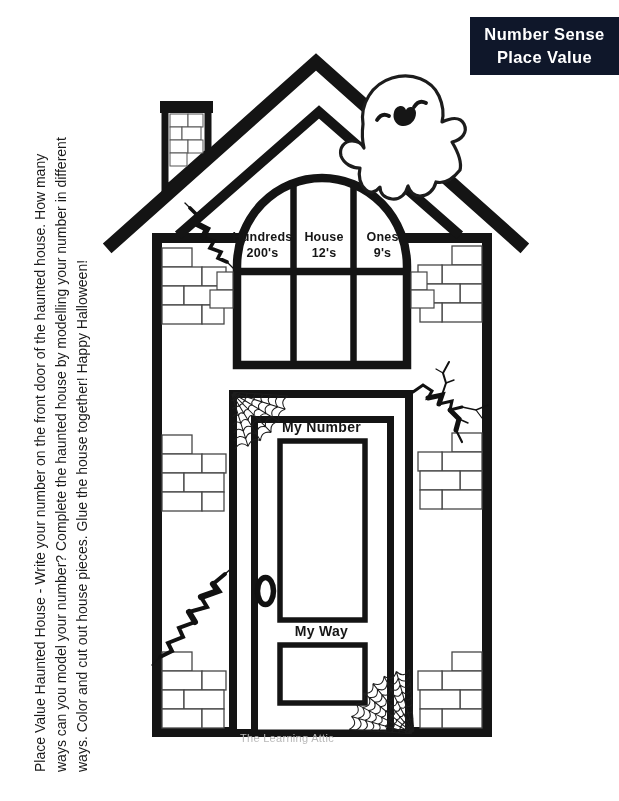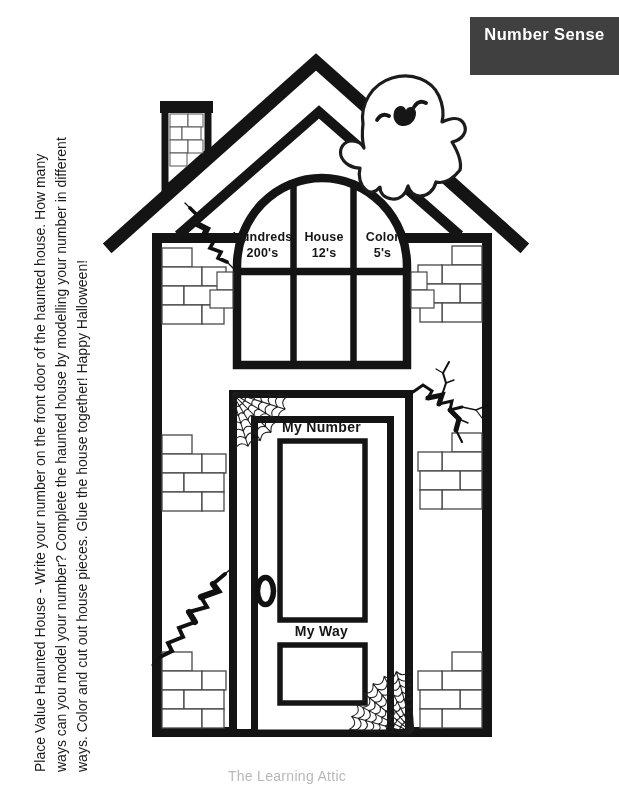--- a/index.html
+++ b/index.html
@@ -1,35 +1,35 @@
 <!DOCTYPE html>
 <html><head>
 <meta charset="utf-8">
 <style>
   html,body{margin:0;padding:0;background:#fff;}
   .page{position:relative;width:619px;height:801px;background:#ffffff;overflow:hidden;
         font-family:"Liberation Sans",sans-serif;color:#161616;}
   svg.art{position:absolute;left:0;top:0;}
-  .badge{position:absolute;left:470px;top:17px;width:149px;height:58px;background:#404040;
+  .badge{position:absolute;left:470px;top:17px;width:149px;height:58px;background:#0f172a;
          color:#fff;text-align:center;padding-top:6px;box-sizing:border-box;}
   .badge div{font-size:16.5px;line-height:23px;font-weight:600;letter-spacing:.4px;white-space:nowrap;}
   .instructions{position:absolute;left:30px;top:772px;width:712px;height:63px;
          transform-origin:0 0;transform:rotate(-90deg);}
   .instructions .iline{font-size:14px;line-height:21px;white-space:nowrap;letter-spacing:0;color:#1a1a1a;}
   .wlabel{position:absolute;top:229px;text-align:center;font-weight:600;
           font-size:12.5px;line-height:16px;letter-spacing:.2px;}
   .wl-c1{left:231px;width:63px;}
   .wl-c2{left:295px;width:58px;}
   .wl-c3{left:355px;width:55px;}
   .doorlabel{position:absolute;left:251px;width:141px;text-align:center;
              font-size:14px;font-weight:600;letter-spacing:.3px;}
   .mynum{top:419px;}
   .myway{top:623px;}
-  .footer{position:absolute;left:0;top:768px;width:574px;text-align:center;
-          font-size:14px;color:#b8b8b8;letter-spacing:.3px;}
+  .footer{position:absolute;left:0;top:732px;width:574px;text-align:center;
+          font-size:11px;color:#b8b8b8;letter-spacing:.3px;}
 </style>
 </head>
 <body>
 
 <div class="page">
 
   <svg class="art" width="619" height="801" viewBox="0 0 619 801">
 
     <rect x="157" y="238" width="330" height="494" fill="#ffffff" stroke="#141414" stroke-width="10"></rect>
 
@@ -172,38 +172,39 @@
            C360 185 358 176 360 168 C352 168 344 164 341 156 C339 148 344 141 352 141
            C358 141 362 144 364 148 C362 140 362 132 363 124 Z" fill="#ffffff" stroke="#1c1c1c" stroke-width="3.2" stroke-linejoin="round"></path>
       <path d="M394 112 C396 105 404 104 406 110 C408 105 416 106 416 113 C416 121 409 127 402 126 C396 125 392 119 394 112 Z" fill="#161616"></path>
       <path d="M377 120 Q382 112 389 116" fill="none" stroke="#161616" stroke-width="3.8" stroke-linecap="round"></path>
       <path d="M414 107 Q419 99 426 103" fill="none" stroke="#161616" stroke-width="3.8" stroke-linecap="round"></path>
     </g>
   </svg>
 
   <div class="badge">
     <div>Number Sense</div>
+    <div>Place Value</div>
   </div>
 
   <div class="instructions">
     <div class="iline">Place Value Haunted House - Write your number on the front door of the haunted house. How many</div>
     <div class="iline">ways can you model your number? Complete the haunted house by modelling your number in different</div>
     <div class="iline">ways. Color and cut out house pieces. Glue the house together! Happy Halloween!</div>
   </div>
 
   <div class="wlabel wl-c1">
     <div>Hundreds</div>
     <div>200's</div>
   </div>
   <div class="wlabel wl-c2">
     <div>House</div>
     <div>12's</div>
   </div>
   <div class="wlabel wl-c3">
-    <div>Color</div>
-    <div>5's</div>
+    <div>Ones</div>
+    <div>9's</div>
   </div>
 
   <div class="doorlabel myway">My Way</div>
   <div class="doorlabel mynum">My Number</div>
 
   <div class="footer">The Learning Attic</div>
 </div>
 
 </body></html>

